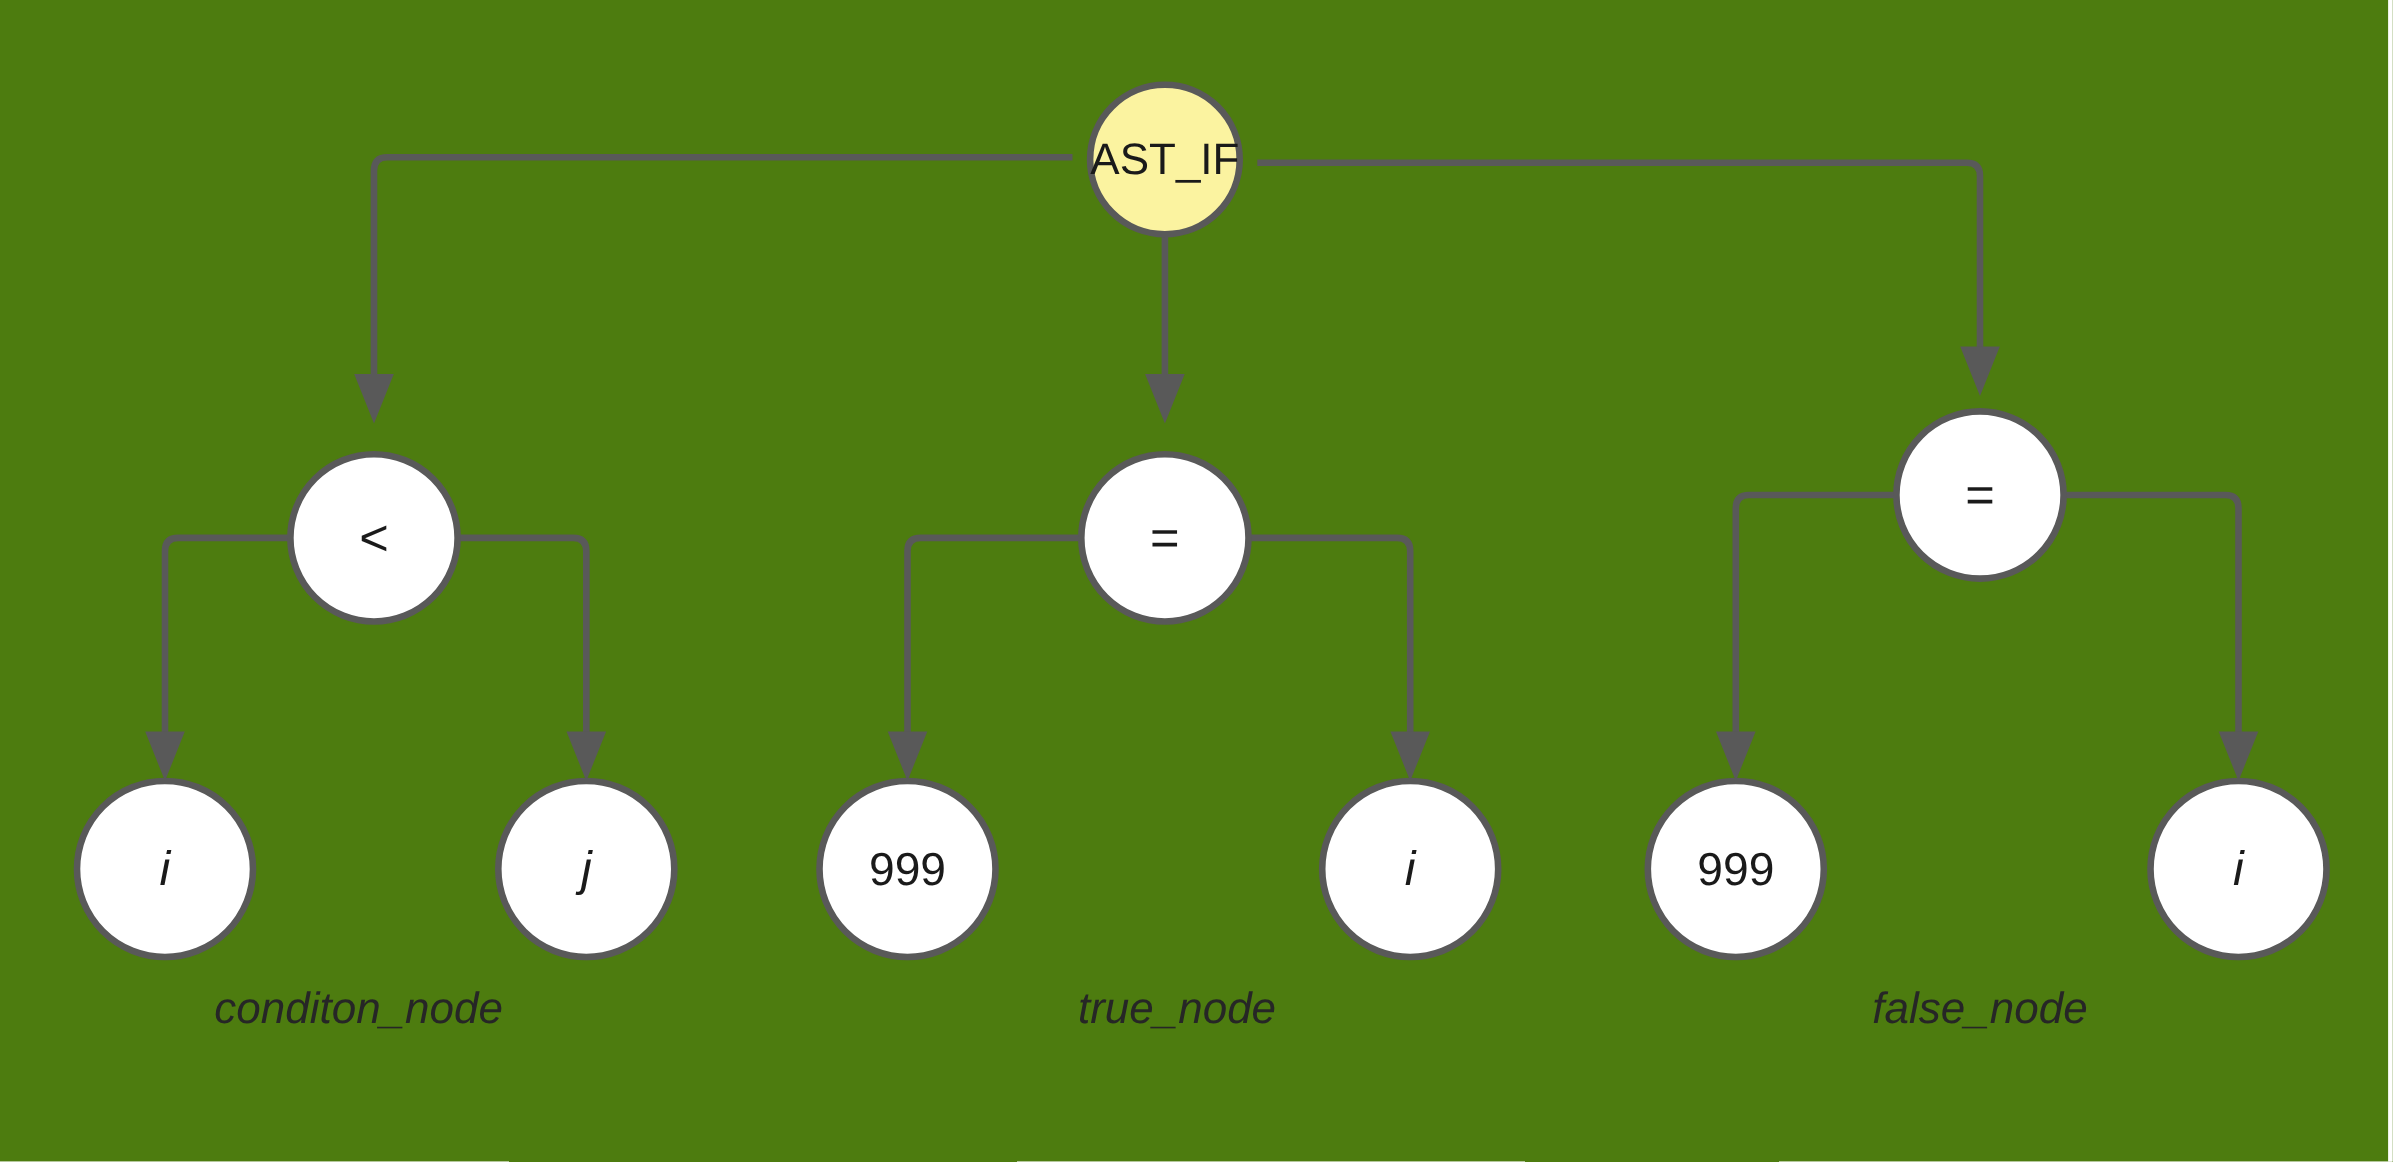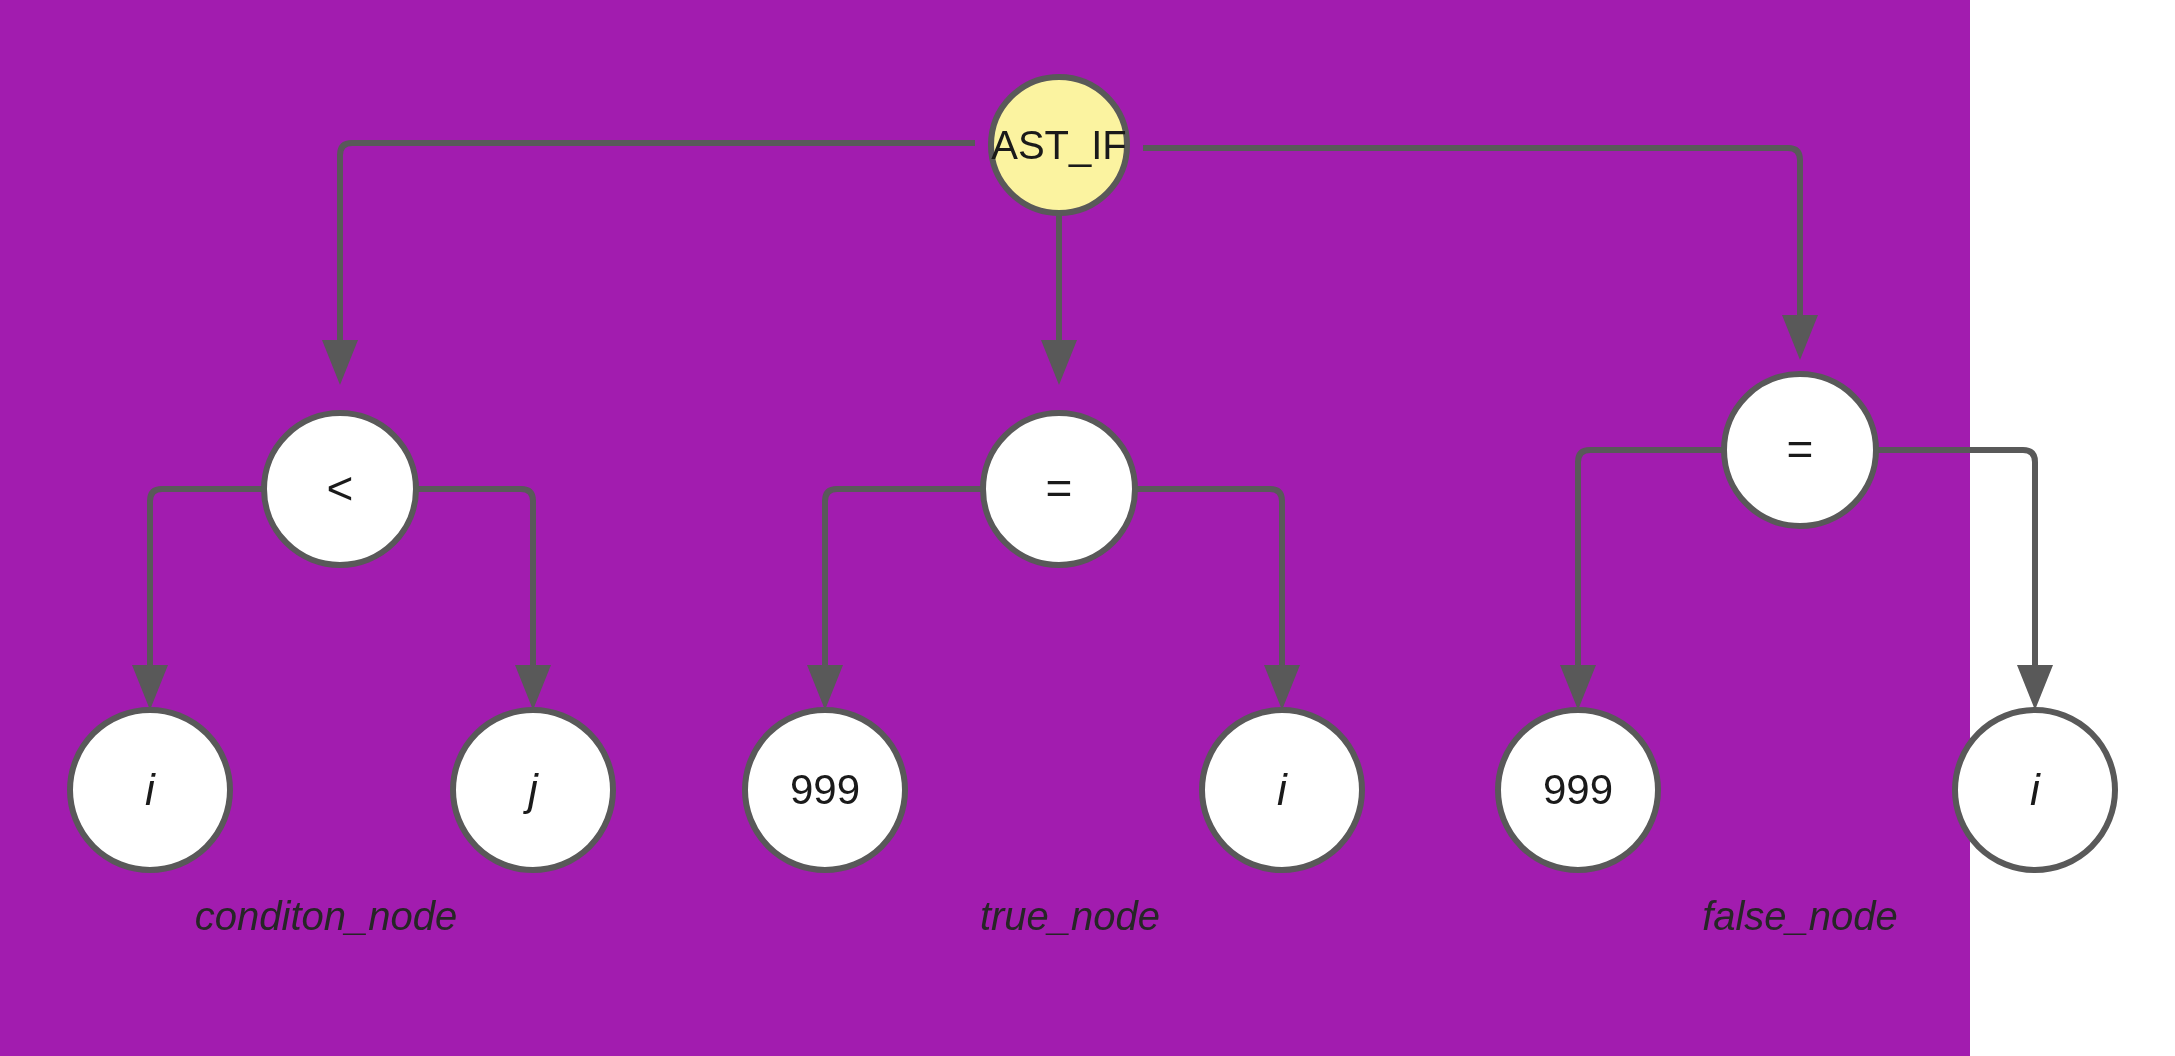--- a/index.html
+++ b/index.html
@@ -8,23 +8,23 @@
     background: #ffffff;
   }
   body {
     width: 2175px;
     height: 1056px;
     font-family: "Liberation Sans", sans-serif;
     overflow: hidden;
   }
   #diagram-root {
     position: relative;
-    width: 1970px;
+    width: 2171px;
     height: 1056px;
-    background: #a21caf;
+    background: #4d7c0f;
   }
   svg#ast-svg {
     display: block;
     width: 2175px;
     height: 1056px;
   }
   .edge-path {
     fill: none;
     stroke: #595959;
     stroke-width: 6;

